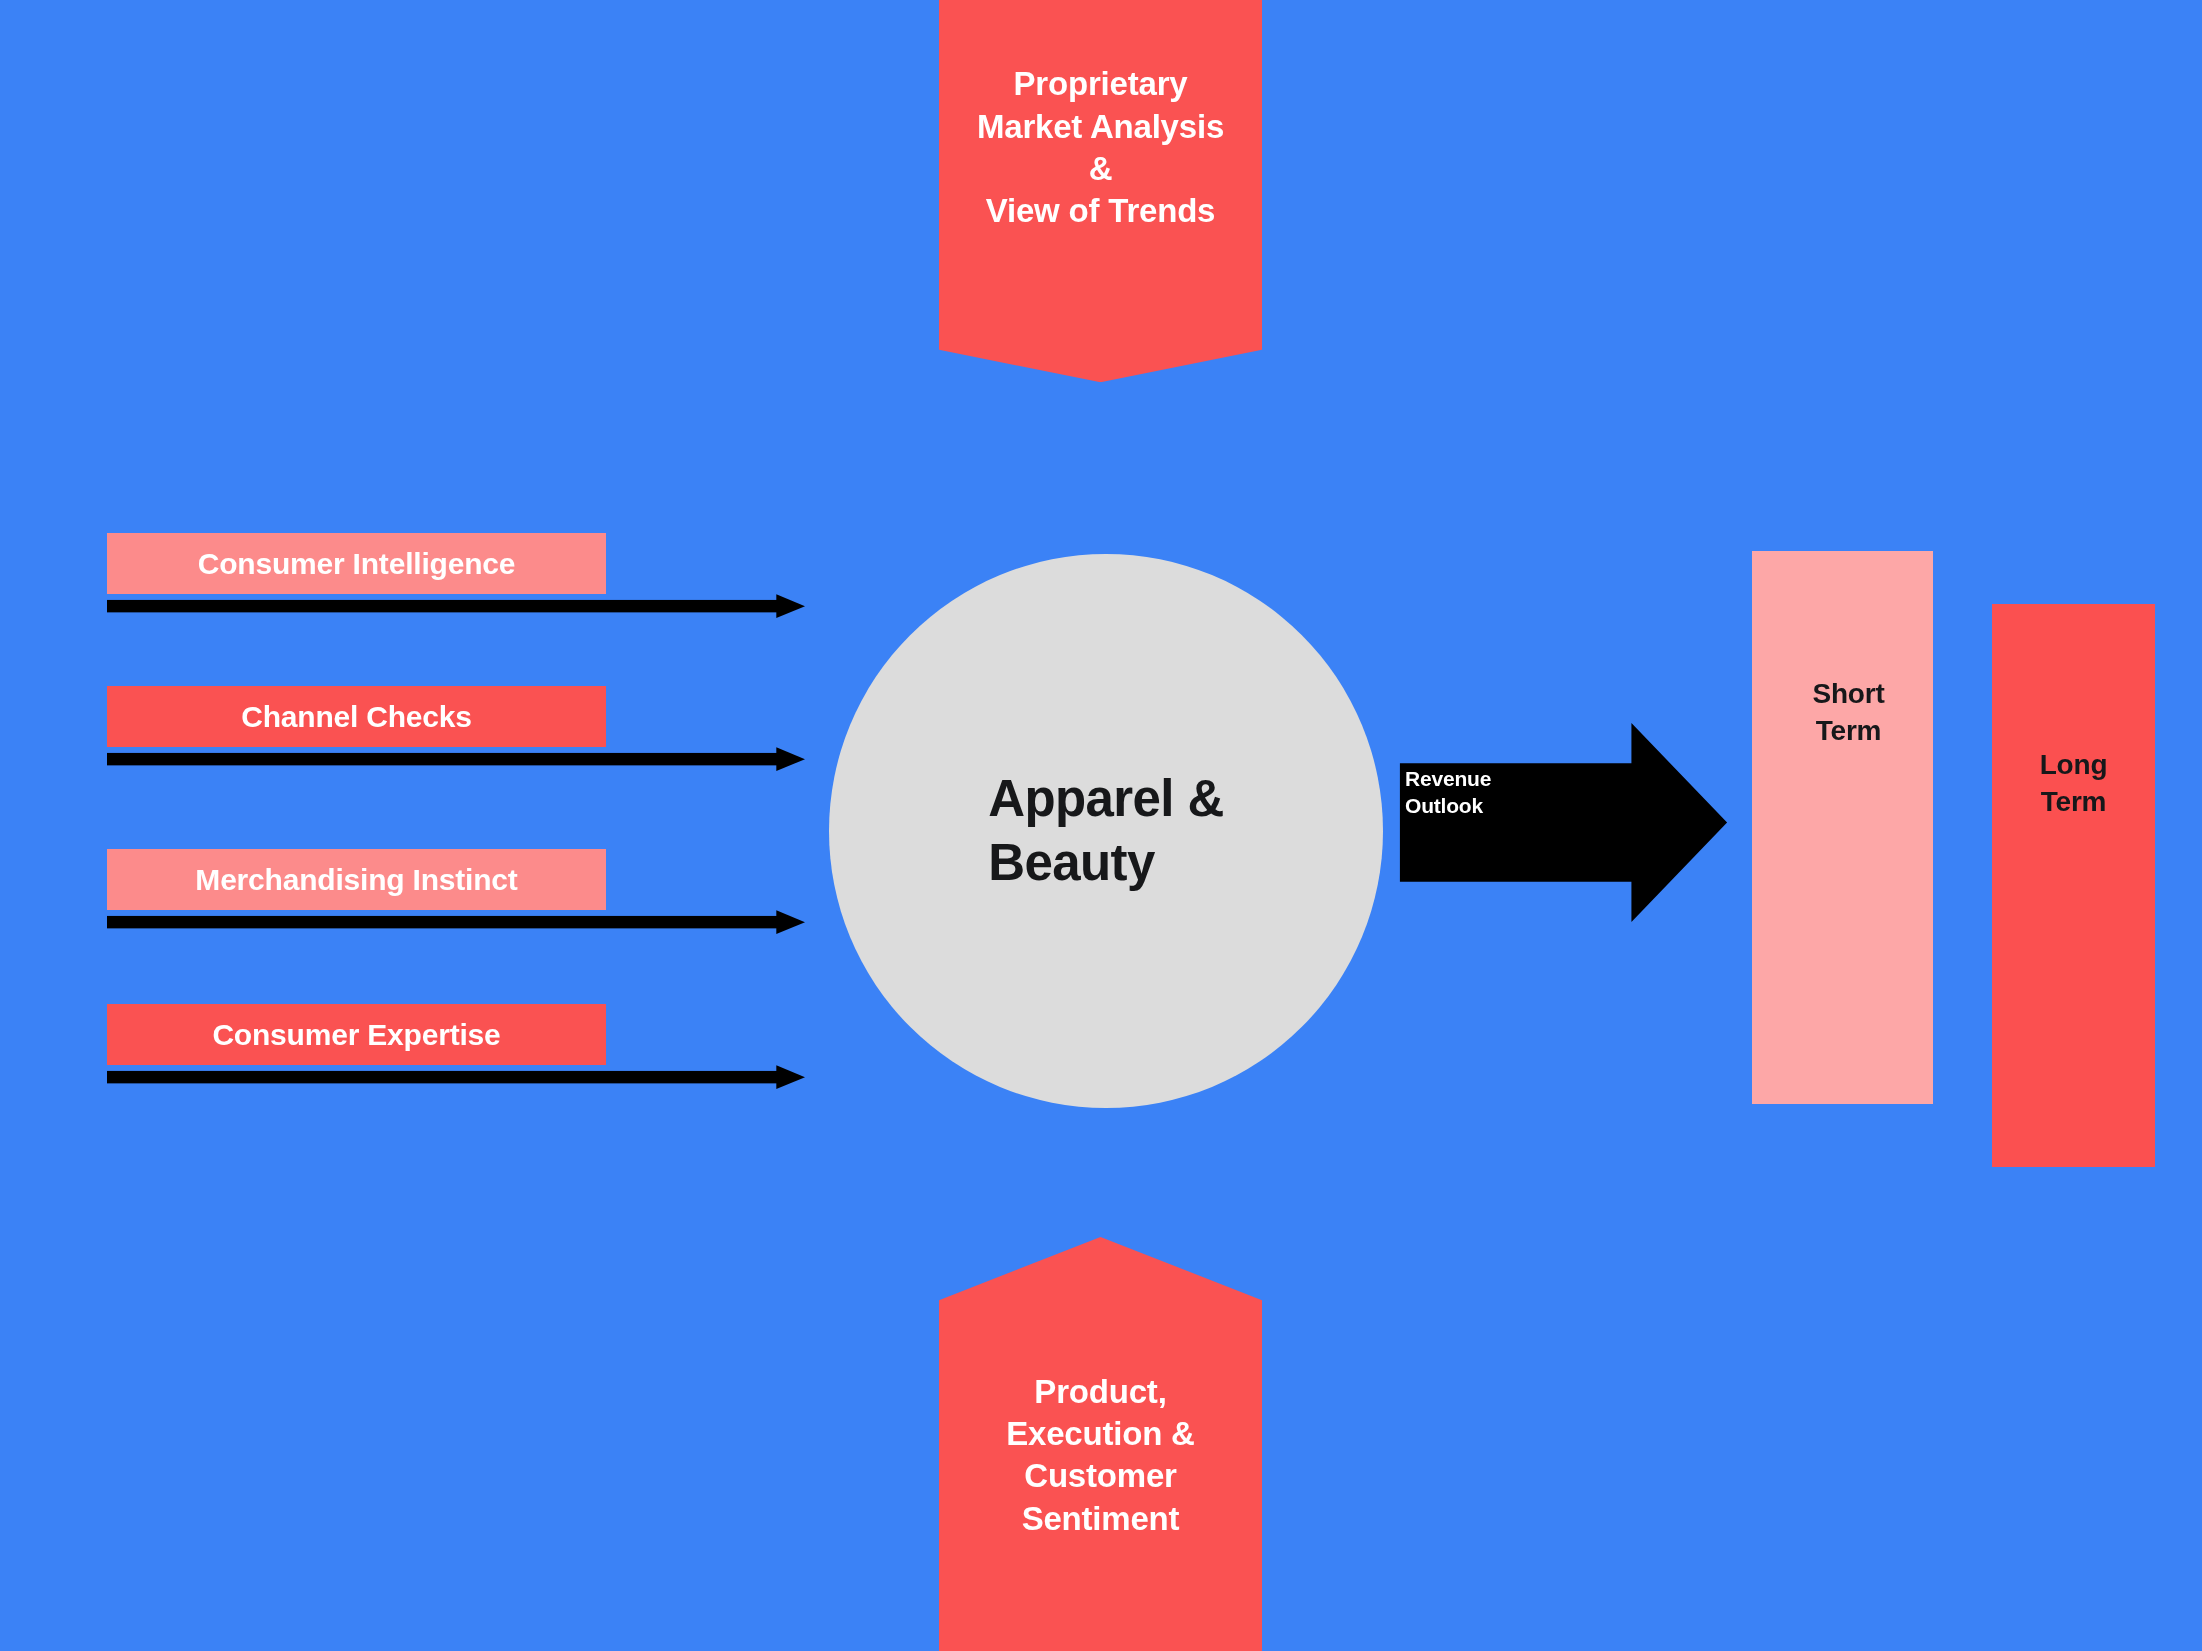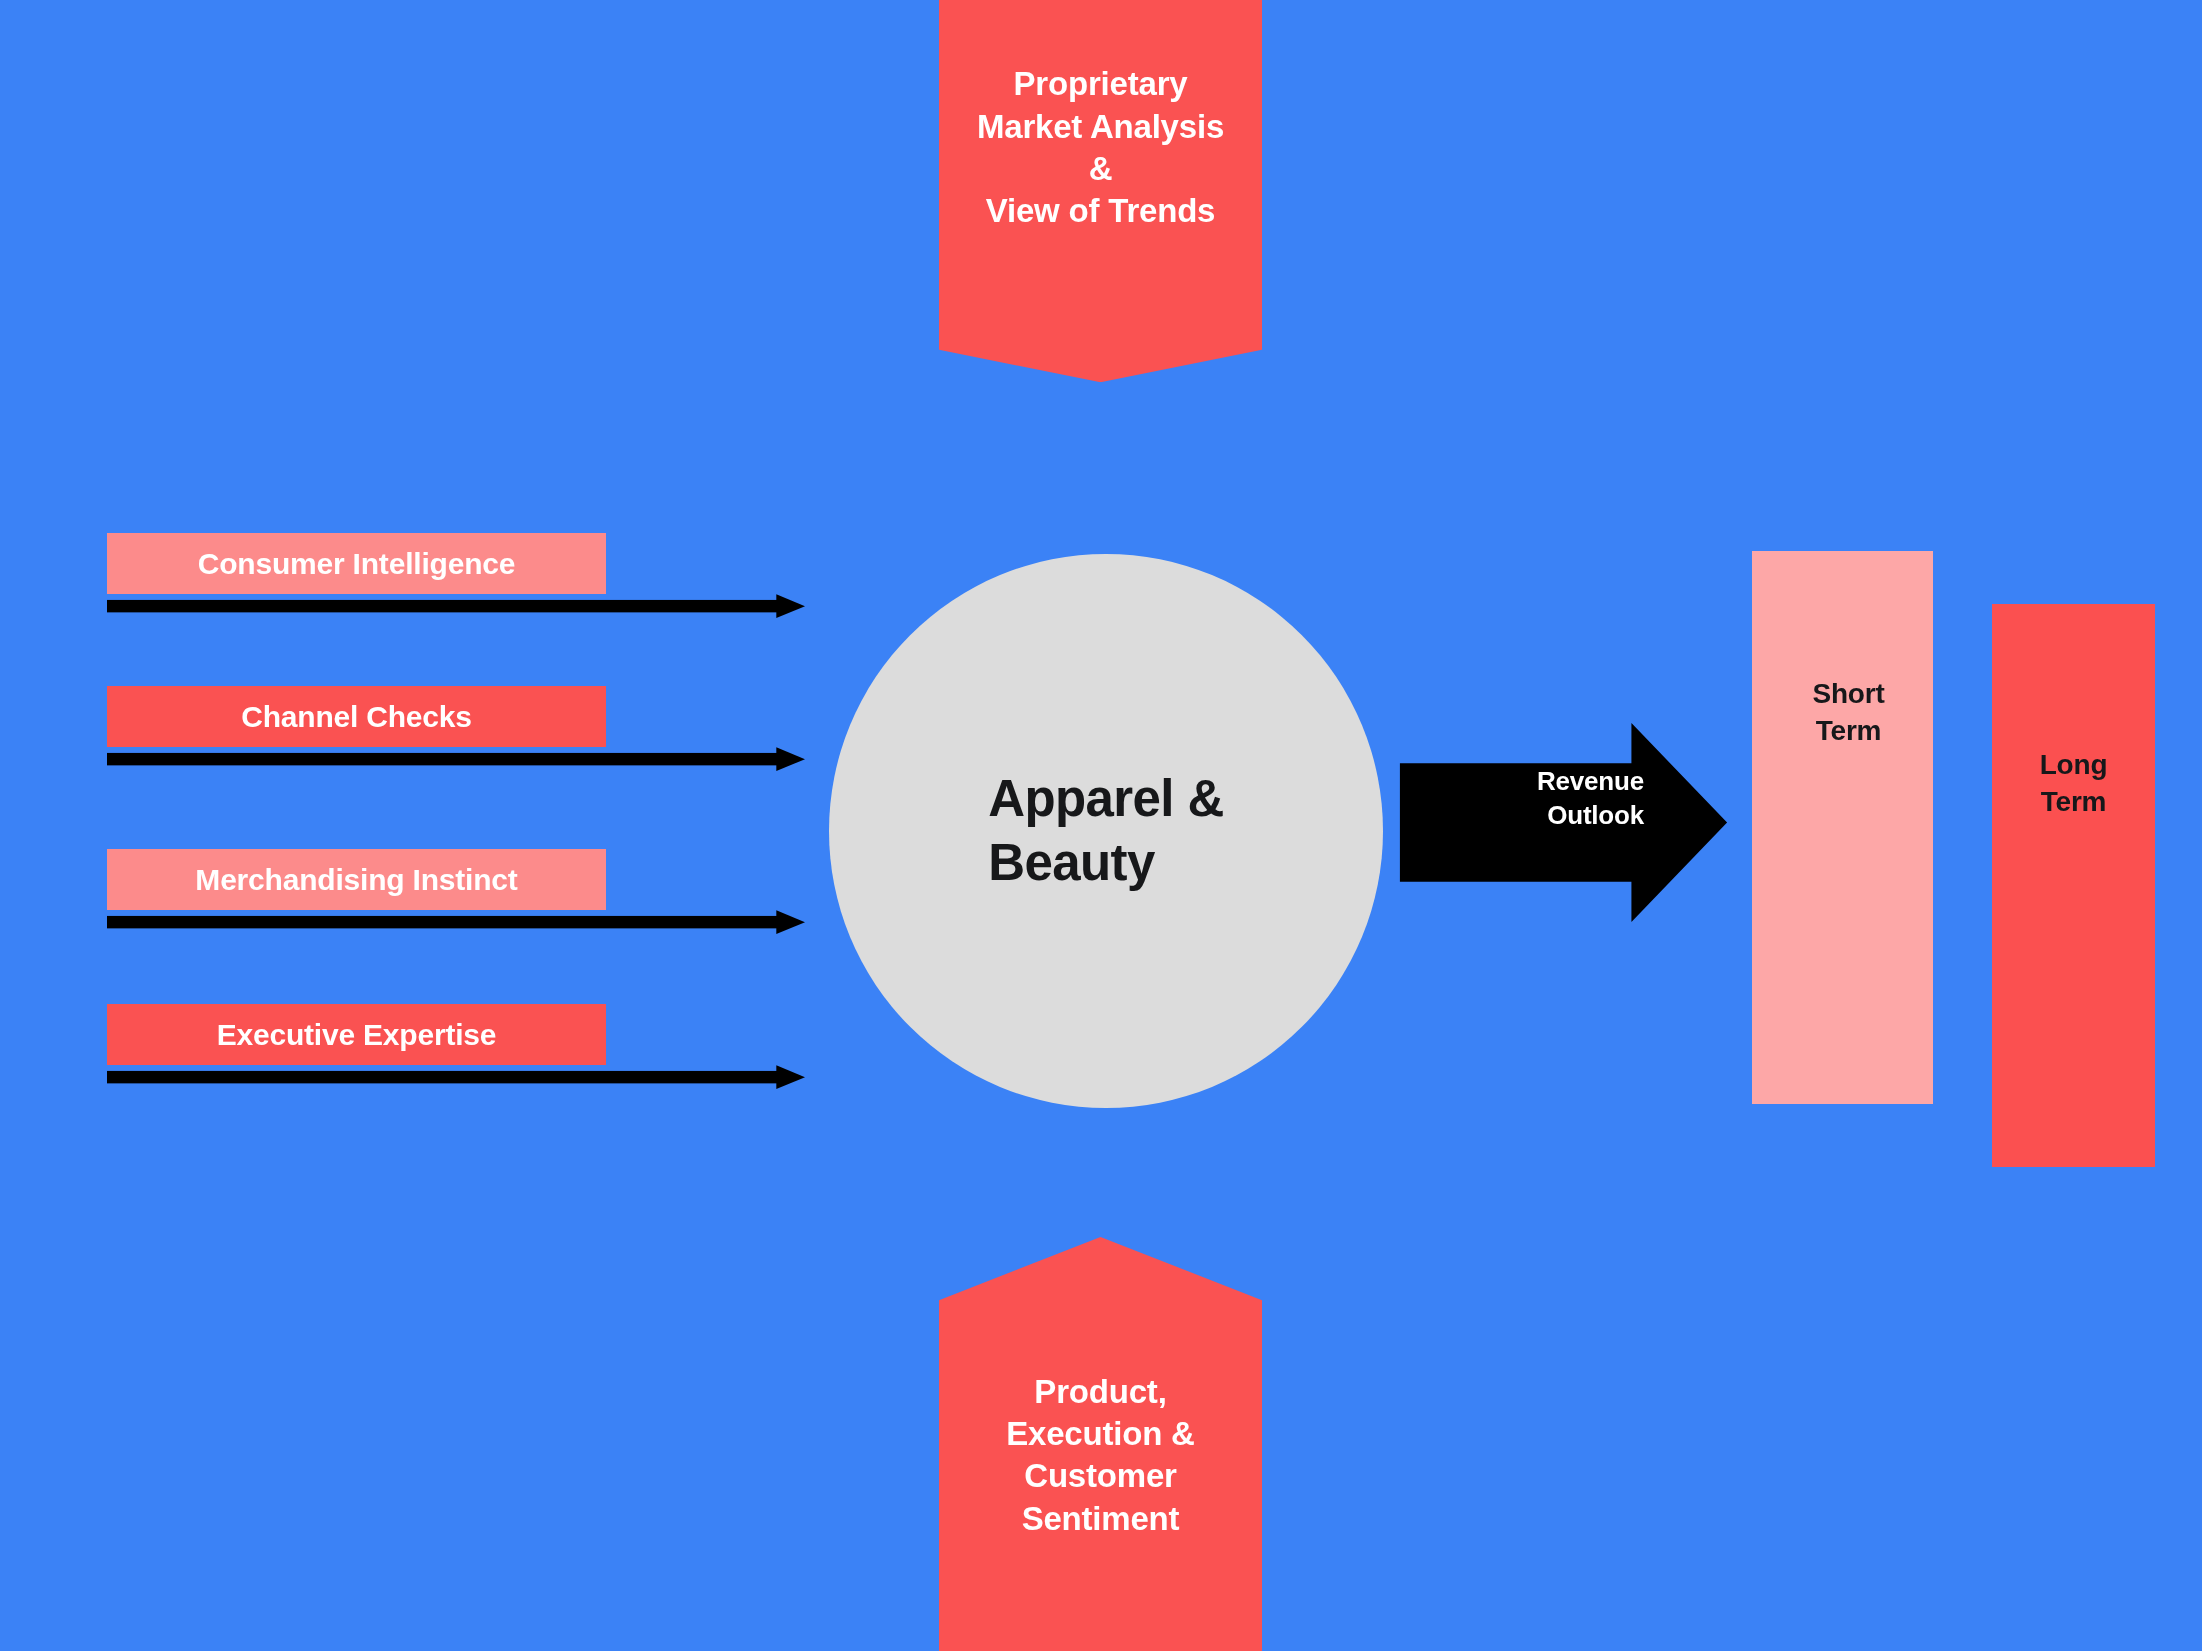--- a/index.html
+++ b/index.html
@@ -118,28 +118,28 @@
     width: 331px;
     height: 199px;
   }
   #revenue-arrow svg {
     position: absolute;
     left: 0;
     top: 0;
   }
   #revenue-arrow-label {
     position: absolute;
-    left: 17px;
+    left: 7px;
     top: 42px;
     width: 229px;
     color: #ffffff;
     font-weight: 700;
-    font-size: 26px;
+    font-size: 21px;
     line-height: 1.3;
-    text-align: right;
+    text-align: left;
     white-space: pre-line;
     letter-spacing: -0.2px;
   }
 
   
   .outcome-bar {
     position: absolute;
     display: flex;
     align-items: center;
     justify-content: center;
@@ -214,21 +214,21 @@
     <div class="input-arrow">
       <svg width="698" height="31" viewBox="0 0 730 32" xmlns="http://www.w3.org/2000/svg">
         <rect x="0" y="6" width="706" height="13" fill="#000000"></rect>
         <polygon points="700,0 730,12.5 700,25" fill="#000000"></polygon>
       </svg>
     </div>
   </div>
 
   <div class="input-row" style="top:1004px;">
     <div class="input-bar dark">
-      <span class="input-bar-label">Executive Expertise</span>
+      <span class="input-bar-label">Consumer Expertise</span>
     </div>
     <div class="input-arrow">
       <svg width="698" height="31" viewBox="0 0 730 32" xmlns="http://www.w3.org/2000/svg">
         <rect x="0" y="6" width="706" height="13" fill="#000000"></rect>
         <polygon points="700,0 730,12.5 700,25" fill="#000000"></polygon>
       </svg>
     </div>
   </div>
 
   <div id="center-circle">

